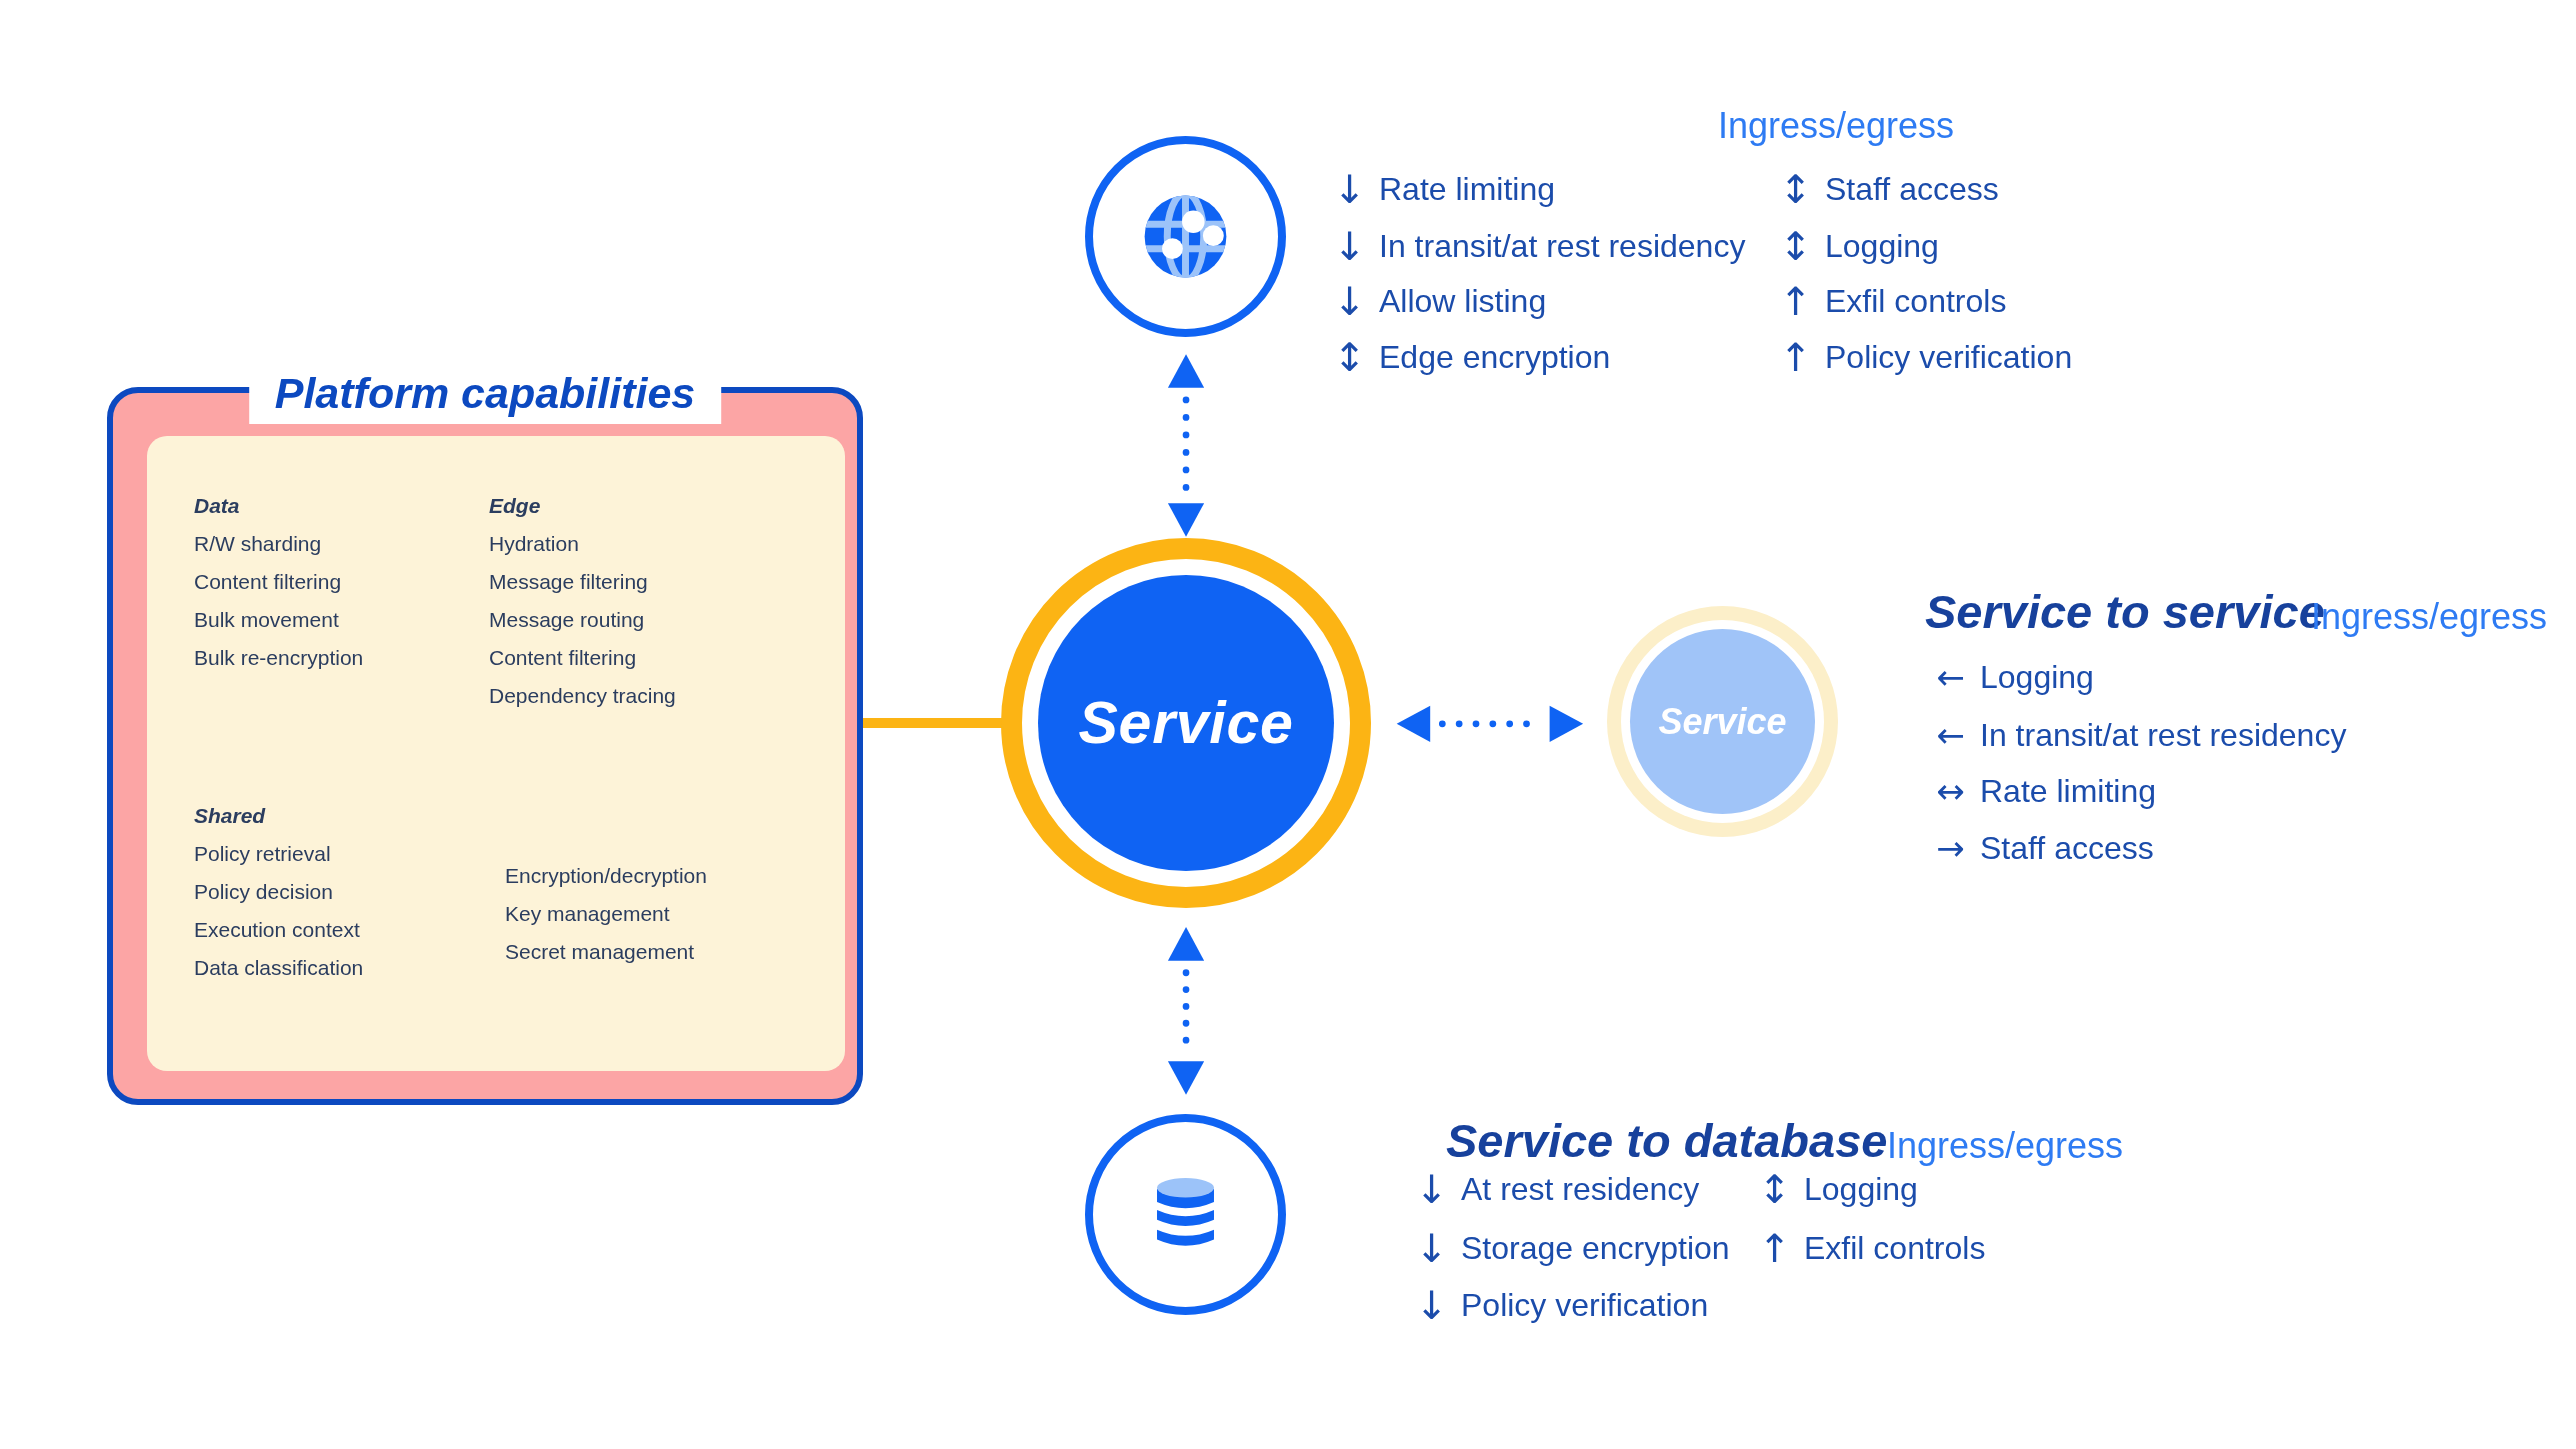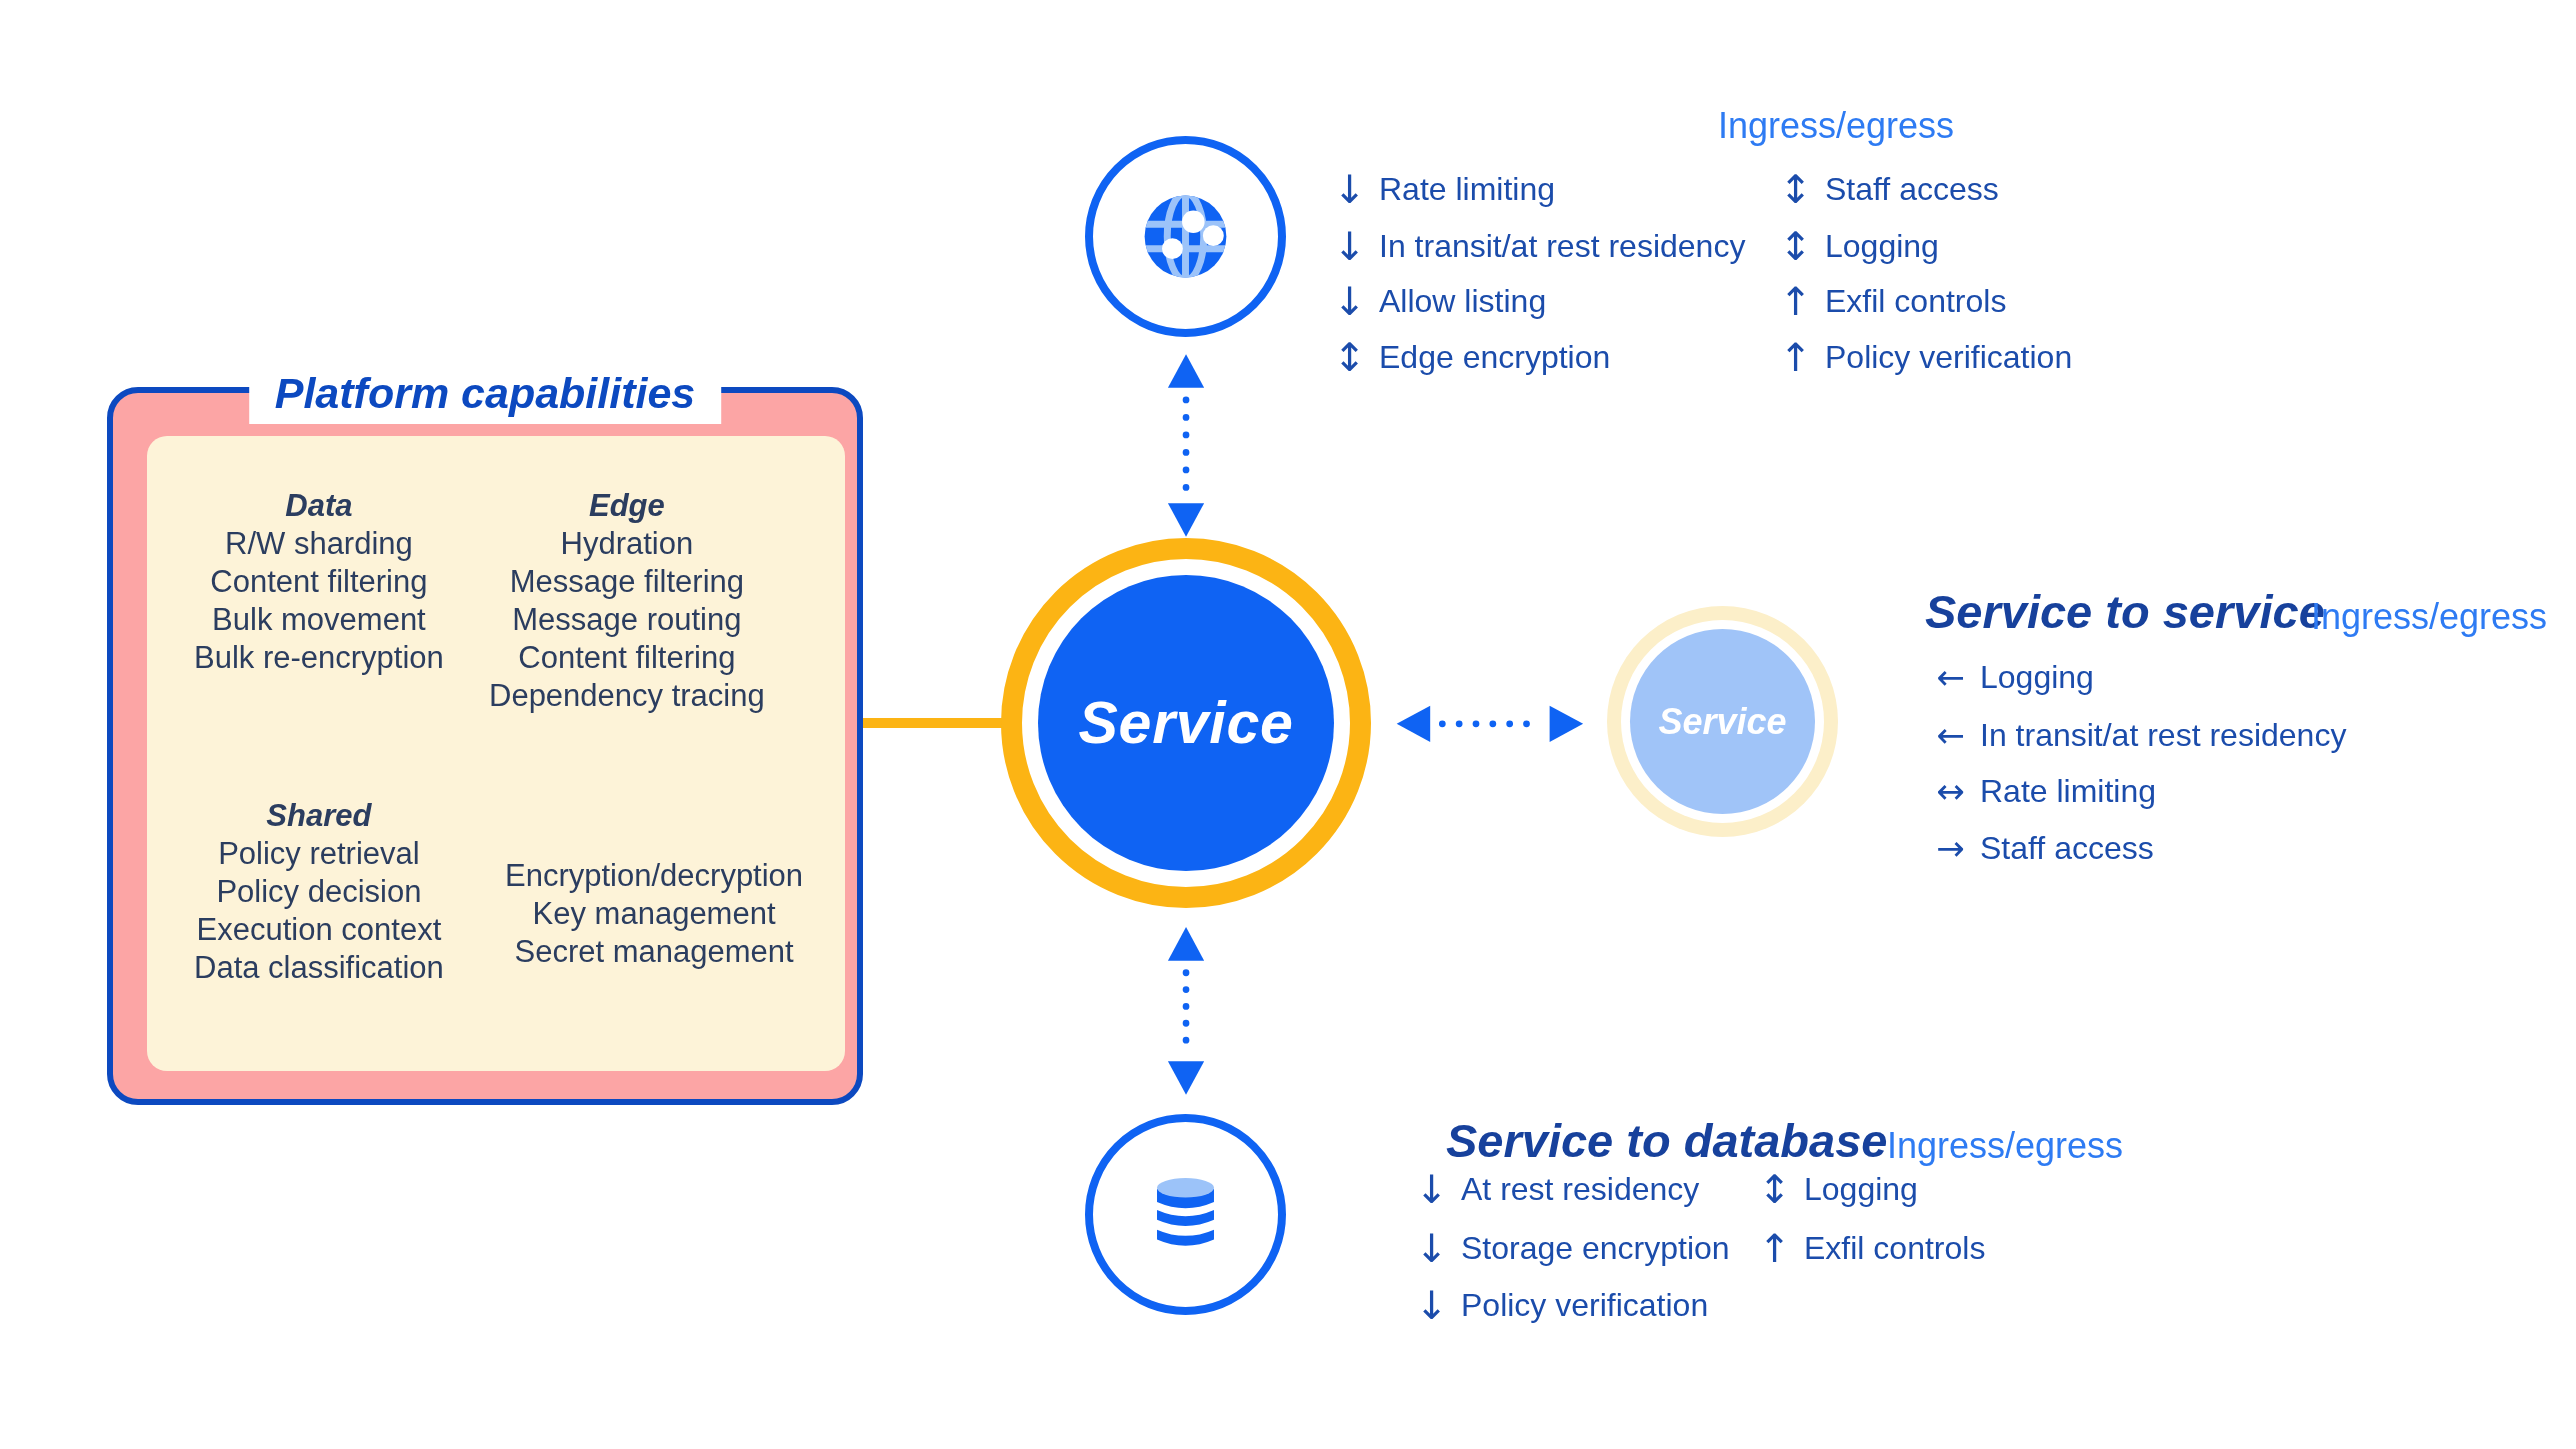--- a/index.html
+++ b/index.html
@@ -12,21 +12,21 @@
     font-family:"Liberation Sans",sans-serif;}
 
   
   .pbox{position:absolute;left:91px;top:387px;width:756px;height:718px;
     border:6px solid var(--border);border-radius:31px;background:#fca5a5;margin-left:16px;}
   .pbox-title{position:absolute;top:-31px;left:50%;transform:translateX(-50%);
     background:#fff;padding:0 25.5px;white-space:nowrap;
     font-style:italic;font-weight:700;font-size:43px;line-height:62px;color:var(--border);}
   .pcream{position:absolute;left:34px;top:43px;right:12px;bottom:28px;
     background:var(--cream);border-radius:20px;}
-  .plist{position:absolute;font-size:31px;line-height:38px;color:var(--ptext);white-space:nowrap;text-align:center;}
+  .plist{position:absolute;font-size:21px;line-height:38px;color:var(--ptext);white-space:nowrap;}
   .plist span{display:block}
   .ph{font-style:italic;font-weight:700;}
 
   
   .node-circle{position:absolute;border:8px solid var(--primary);border-radius:50%;
     background:#fff;display:flex;align-items:center;justify-content:center;}
   .center-ring{position:absolute;left:1001px;top:538px;width:370px;height:370px;
     border:21.5px solid var(--gold);border-radius:50%;background:#fff;}
   .center-blue{position:absolute;inset:16px;background:var(--primary);border-radius:50%;
     display:flex;align-items:center;justify-content:center;}

